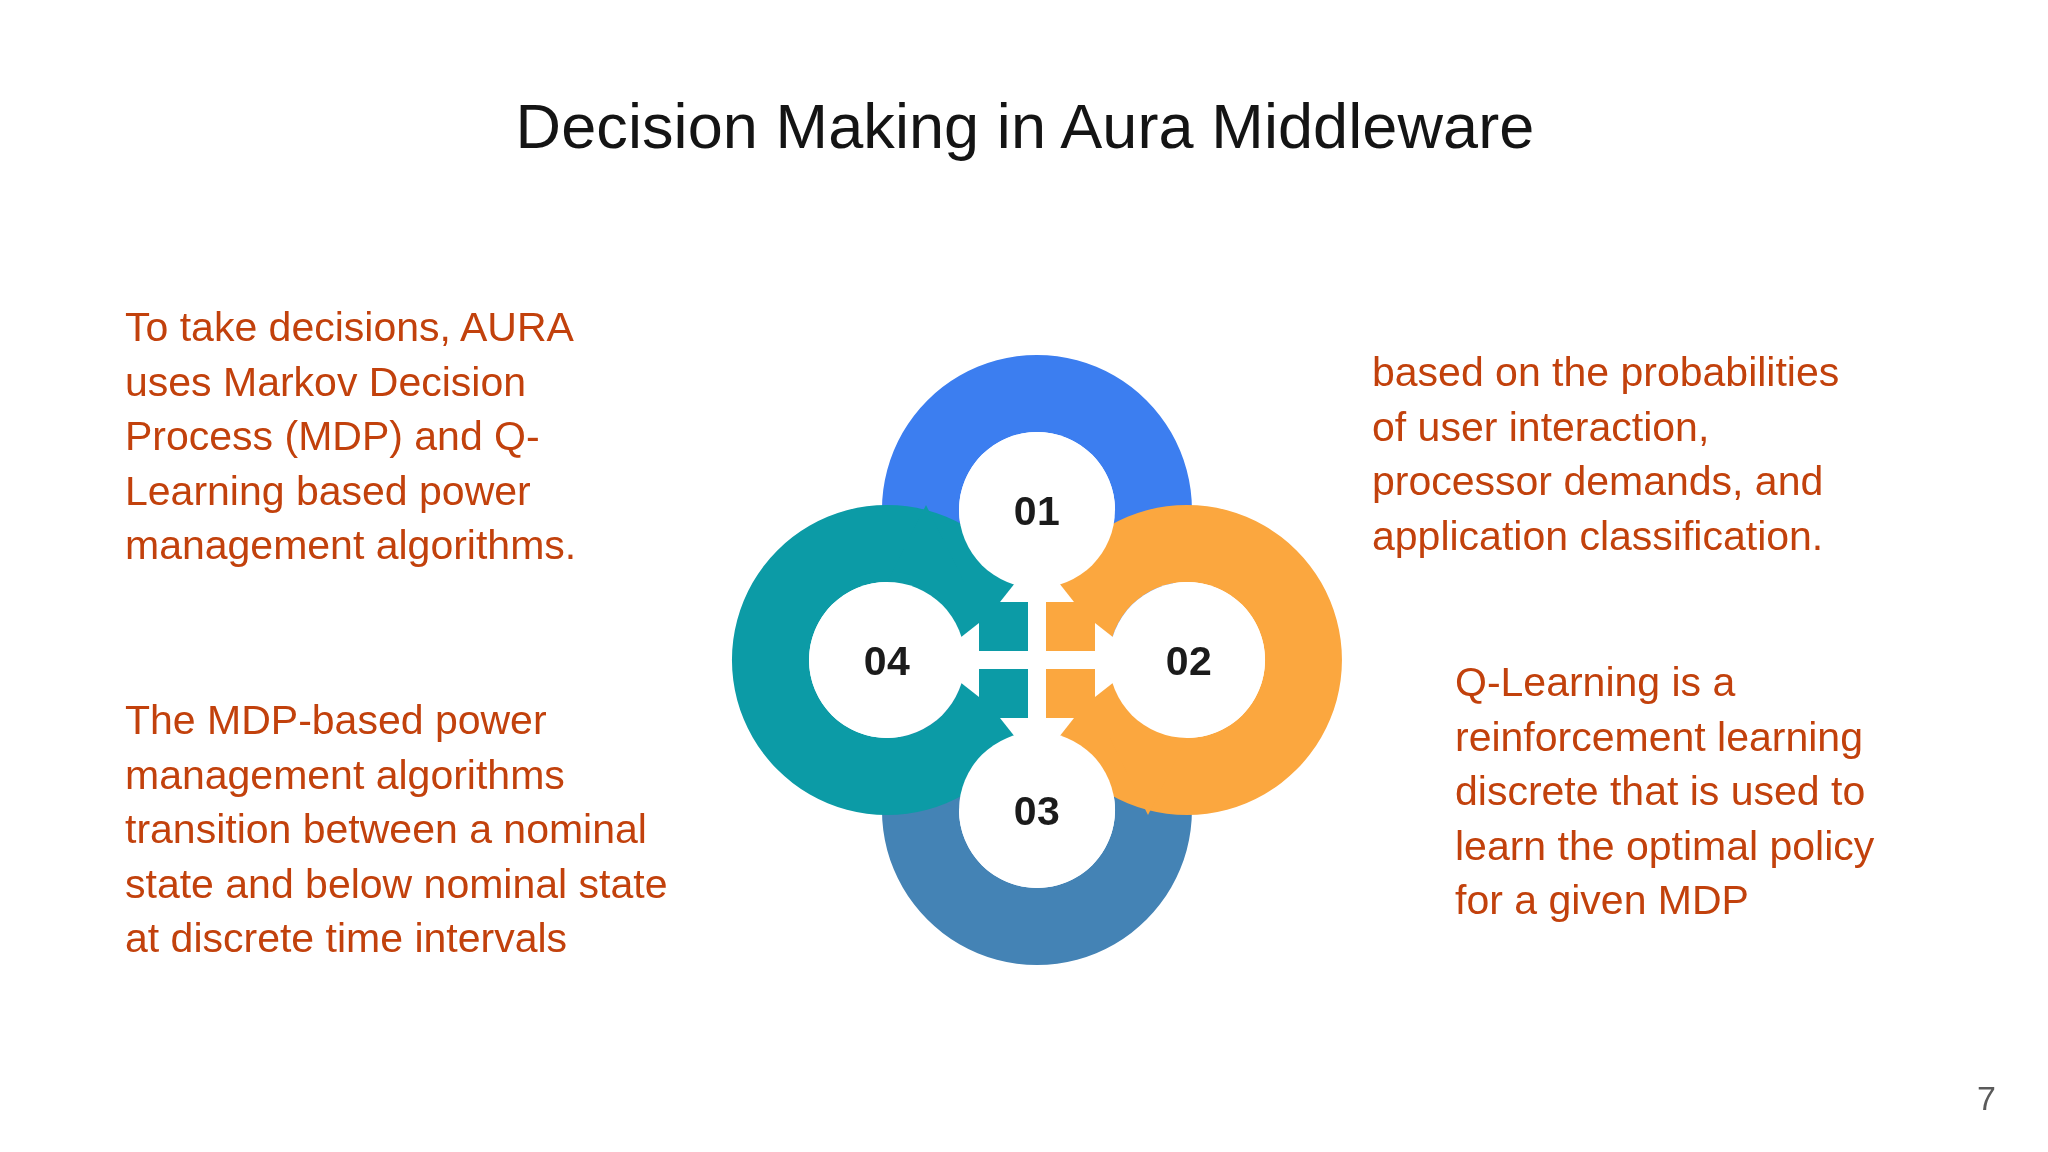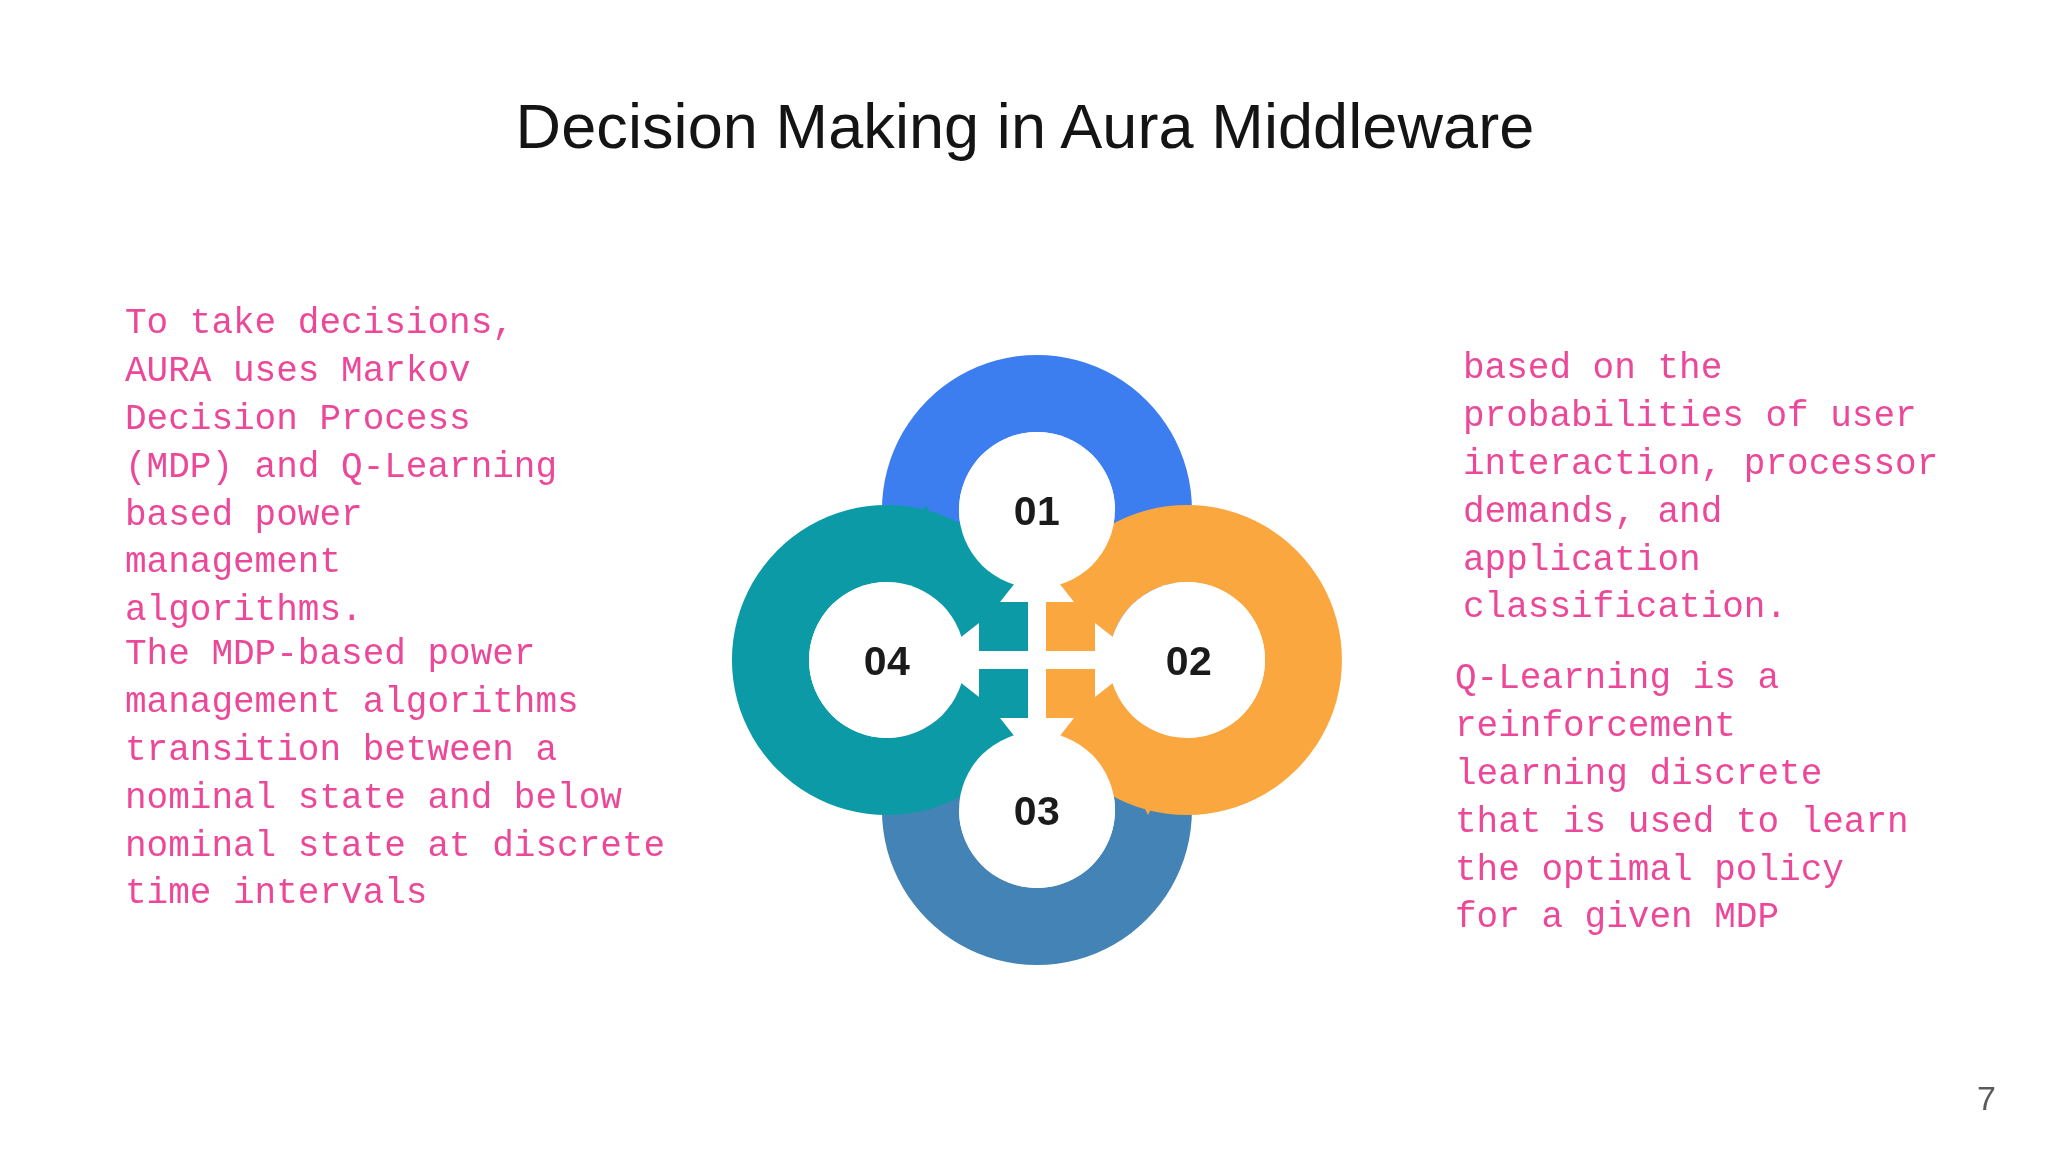--- a/index.html
+++ b/index.html
@@ -27,30 +27,29 @@
     font-size: 63px;
     font-weight: 400;
     letter-spacing: 0.1px;
     color: #141414;
     line-height: 1.1;
   }
 
   
   .body-text {
     position: absolute;
-    font-size: 36px;
+    font-size: 41px;
     line-height: 1.33;
     font-weight: 400;
-    color: #ec4899;
+    color: #c2410c;
     white-space: pre-line;
-    font-family: Liberation Mono, monospace;
   }
   #text-top-left    { left: 125px;  top: 300px; width: 470px; }
-  #text-bottom-left { left: 125px;  top: 631px; width: 560px; }
-  #text-top-right   { left: 1463px; top: 345px; width: 500px; }
+  #text-bottom-left { left: 125px;  top: 693px; width: 560px; }
+  #text-top-right   { left: 1372px; top: 345px; width: 500px; }
   #text-bottom-right{ left: 1455px; top: 655px; width: 470px; }
 
   
   #diagram-wrap {
     position: absolute;
     left: 632px;
     top: 255px;
     width: 810px;
     height: 810px;
   }

